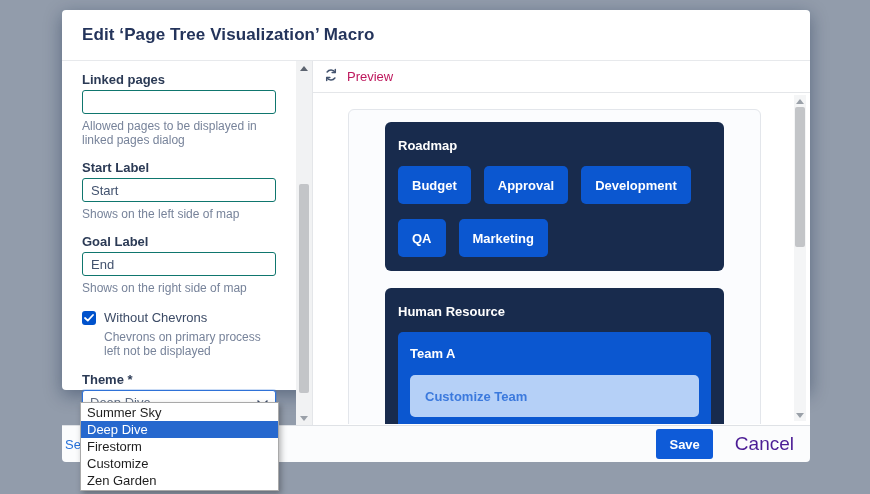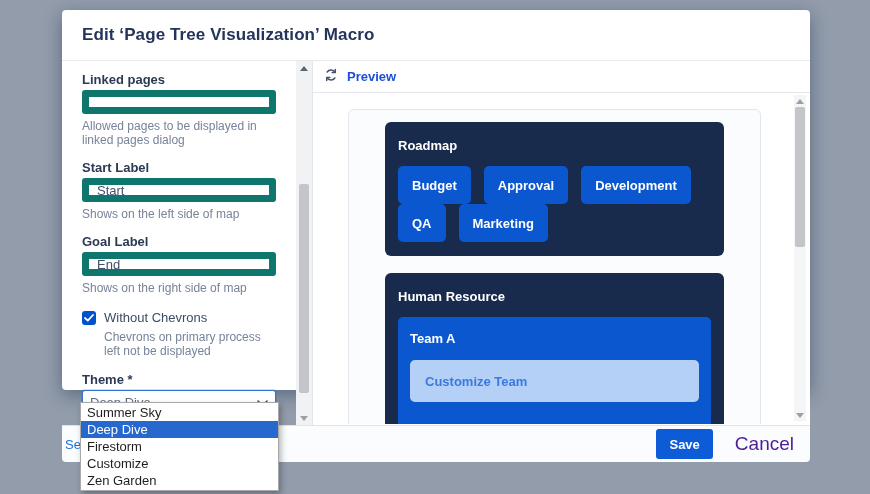--- a/index.html
+++ b/index.html
@@ -15,21 +15,21 @@
   .modal-title { font-size:17px; font-weight:bold; color:#24345b; letter-spacing:.1px; }
 
   
   .modal-body { display:flex; height:364px; }
 
   
   .left-pane { width:251px; position:relative; border-right:1px solid #e4e6e9; }
   .left-content { padding:11px 36px 0 20px; }
   .field-label { font-size:13px; font-weight:bold; color:#2b3a55; margin-bottom:3px; }
   .text-input { display:flex; align-items:center; width:100%; height:24px;
-                border:7px solid #0f766e; border-radius:3px; background:#fff;
+                border:1px solid #0f766e; border-radius:3px; background:#fff;
                 padding:0 8px; font-size:13px; color:#42526e; margin-bottom:5px; }
   .help-text { font-size:12px; color:#77839a; line-height:14px; margin-bottom:7px; }
   .spacer-s { height:6px; }
   .checkbox-row { display:flex; align-items:flex-end; margin:2px 0 5px; }
   .checkbox { width:14px; height:14px; background:#0052cc; border-radius:3px;
               display:flex; align-items:center; justify-content:center; margin-right:8px; }
   .checkbox svg { display:block; }
   .checkbox-label { font-size:13px; color:#3c4b66; }
   .checkbox-help { margin-left:22px; margin-bottom:8px; }
   .select-box { display:flex; align-items:center; justify-content:space-between;
@@ -45,29 +45,29 @@
   .tri-up { width:0; height:0; border-left:4px solid transparent; border-right:4px solid transparent;
             border-bottom:5px solid #5c6470; }
   .tri-down { width:0; height:0; border-left:4px solid transparent; border-right:4px solid transparent;
               border-top:5px solid #9aa0a8; }
   .sb-thumb { position:absolute; left:3px; width:10px; background:#c3c5c8; border-radius:2px; }
 
   
   .right-pane { flex:1; position:relative; background:#fff; }
   .preview-header { height:32px; display:flex; align-items:center; gap:9px;
                     padding:0 11px; border-bottom:1px solid #e4e6e9; }
-  .preview-title { font-size:13px; font-weight:bold; color:#1d4ed8; }
+  .preview-title { font-size:13px; font-weight:normal; color:#be185d; }
   .preview-body { position:relative; height:331px; overflow:hidden; }
   .preview-container { position:absolute; left:35px; top:16px; width:413px; height:600px;
                        border:1px solid #e3e6eb; border-radius:6px; background:#fbfcfe; }
   .dark-card { width:339px; margin:12px auto 17px; background:#182b4d; border-radius:6px;
                padding:16px 13px 14px; }
   .dark-card.clipped { height:300px; margin-bottom:0; }
   .card-title { color:#fff; font-size:13px; font-weight:600; margin-bottom:13px; }
-  .chip-row { display:flex; gap:13px; }
+  .chip-row { display:flex; gap:13px; margin-bottom:15px; }
   .chip-row:last-child { margin-bottom:0; }
   .chip { display:flex; align-items:center; height:38px; padding:0 14px;
           background:#0b57d0; border-radius:5px; color:#fff; font-size:13px; font-weight:600; }
   .team-card { background:#0b57d0; border-radius:5px; padding:14px 12px; height:200px; }
   .team-title { color:#fff; font-size:13px; font-weight:600; margin-bottom:14px; }
   .subteam-card { display:flex; align-items:center; height:42px; background:#b5d0f7;
                   border-radius:5px; padding:0 15px; color:#3b79dd; font-size:13px; font-weight:600; }
   .preview-scrollbar { position:absolute; top:2px; right:4px; width:12px; height:326px; background:#f4f5f6; }
   .preview-scrollbar .sb-btn { width:12px; height:12px; }
   .preview-scrollbar .sb-thumb { left:1px; }

